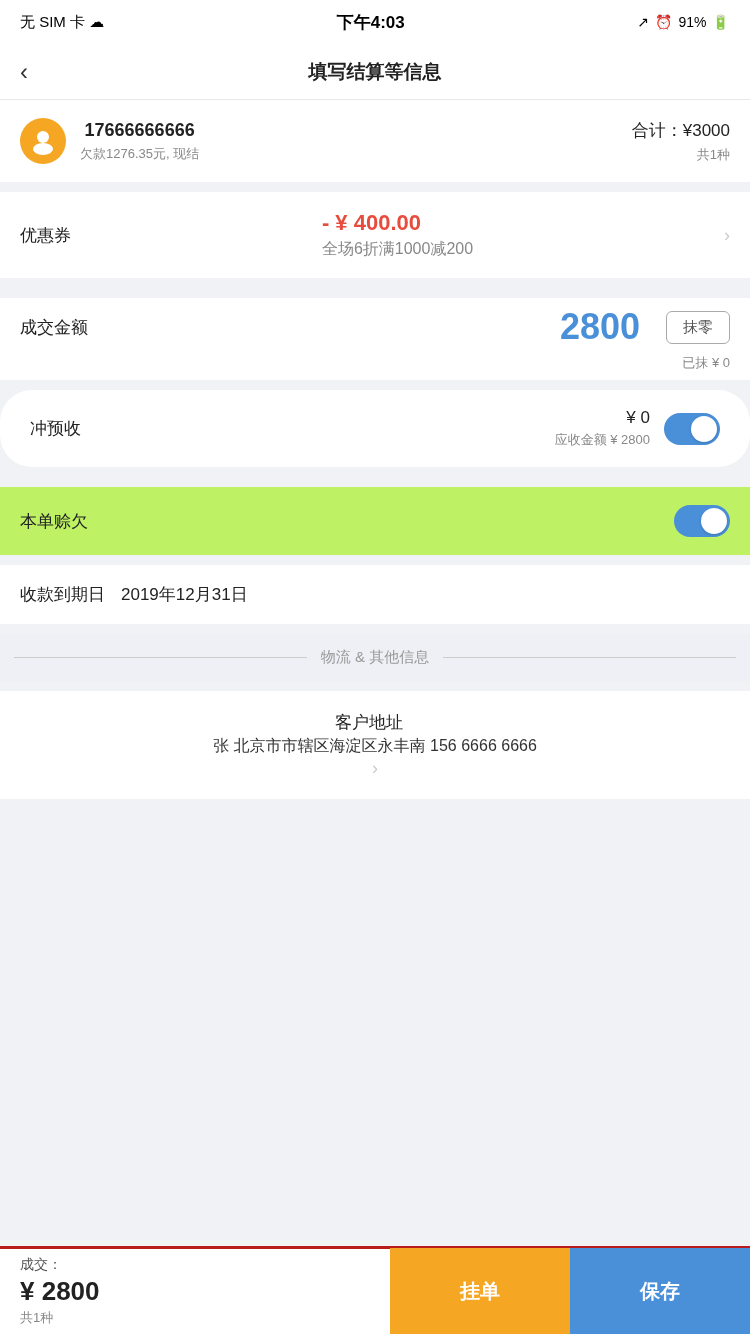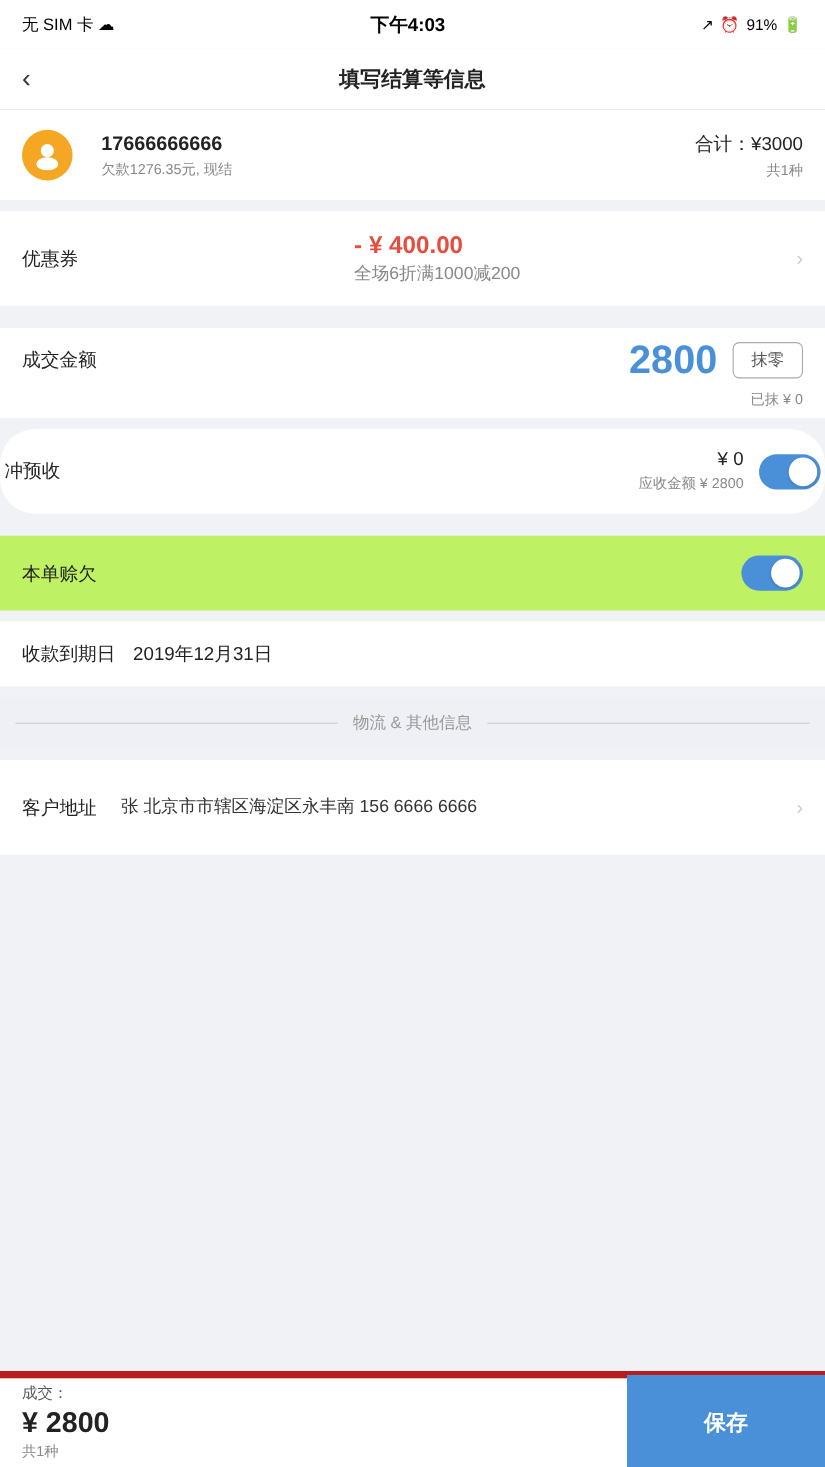--- a/index.html
+++ b/index.html
@@ -58,21 +58,21 @@
 
     
     .customer-card {
       background: #fff;
       padding: 18px 20px;
       display: flex;
       align-items: center;
       justify-content: space-between;
       margin-bottom: 10px;
     }
-    .customer-left { display: flex; align-items: center; gap: 26px; }
+    .customer-left { display: flex; align-items: center; gap: 14px; text-align: center; }
     .avatar {
       width: 46px;
       height: 46px;
       border-radius: 50%;
       background: #f5a623;
       display: flex;
       align-items: center;
       justify-content: center;
       color: white;
       font-size: 22px;
@@ -102,37 +102,37 @@
       background: #fff;
       padding: 8px 20px;
       margin-bottom: 10px;
     }
     .deal-row {
       display: flex;
       align-items: center;
       justify-content: space-between;
     }
     .deal-label { font-size: 17px; color: #222; }
-    .deal-right { display: flex; align-items: center; gap: 14px; }
+    .deal-right { display: flex; align-items: center; gap: 26px; }
     .deal-amount { font-size: 36px; color: #4a90d9; font-weight: 700; }
     .round-zero-btn {
       border: 1.5px solid #aaa;
       border-radius: 6px;
       padding: 6px 16px;
       font-size: 15px;
       color: #555;
       background: #fff;
       cursor: pointer;
     }
     .already-rounded { font-size: 13px; color: #888; text-align: right; margin-top: 6px; }
 
     
     .deposit-section {
       background: #fff;
-      padding: 18px 4px;
+      padding: 18px 30px;
       margin-bottom: 10px;
       border-radius: 32px;
     }
     .deposit-row {
       display: flex;
       align-items: center;
       justify-content: space-between;
     }
     .deposit-label { font-size: 17px; color: #222; }
     .deposit-right { display: flex; align-items: center; gap: 14px; }
@@ -202,46 +202,47 @@
       height: 1px;
       background: #ccc;
       flex: 1;
       margin: 0 14px;
     }
     .divider-text { font-size: 15px; color: #999; white-space: nowrap; }
 
     
     .address-section {
       background: #fff;
-      padding: 31px 20px;
-      display: flex;
-      align-items: center;
-      justify-content: space-between;
-      margin-bottom: 10px;
+      padding: 20px 20px;
+      display: flex;
+      align-items: center;
+      justify-content: space-between;
+      margin-bottom: 10px;
+      flex-direction: column;
     }
     .address-label { font-size: 17px; color: #222; min-width: 80px; }
     .address-content { font-size: 16px; color: #333; flex: 1; margin: 0 10px; line-height: 1.5; }
 
     
     .gray-area {
       background: #f0f2f5;
       height: 200px;
     }
 
     
     .bottom-bar {
       position: fixed;
       bottom: 0;
       left: 0;
       width: 750px;
       height: 88px;
       background: #fff;
       display: flex;
       align-items: center;
-      border-top: 7px solid #b91c1c;
+      border-top: 3px solid #b91c1c;
     }
     .bottom-summary {
       flex: 1;
       padding: 0 20px;
     }
     .bottom-deal { font-size: 14px; color: #555; }
     .bottom-amount { font-size: 26px; color: #222; font-weight: 700; margin-top: 2px; }
     .bottom-count { font-size: 13px; color: #888; margin-top: 2px; }
     .btn-hold {
       width: 180px;
@@ -378,14 +379,15 @@
   <div class="gray-area"></div>
 
 </div>
 
 <div class="bottom-bar">
   <div class="bottom-summary">
     <div class="bottom-deal">成交：</div>
     <div class="bottom-amount">¥ 2800</div>
     <div class="bottom-count">共1种</div>
   </div>
+  <button class="btn-hold">挂单</button>
   <button class="btn-save">保存</button>
 </div>
 
 </body></html>

